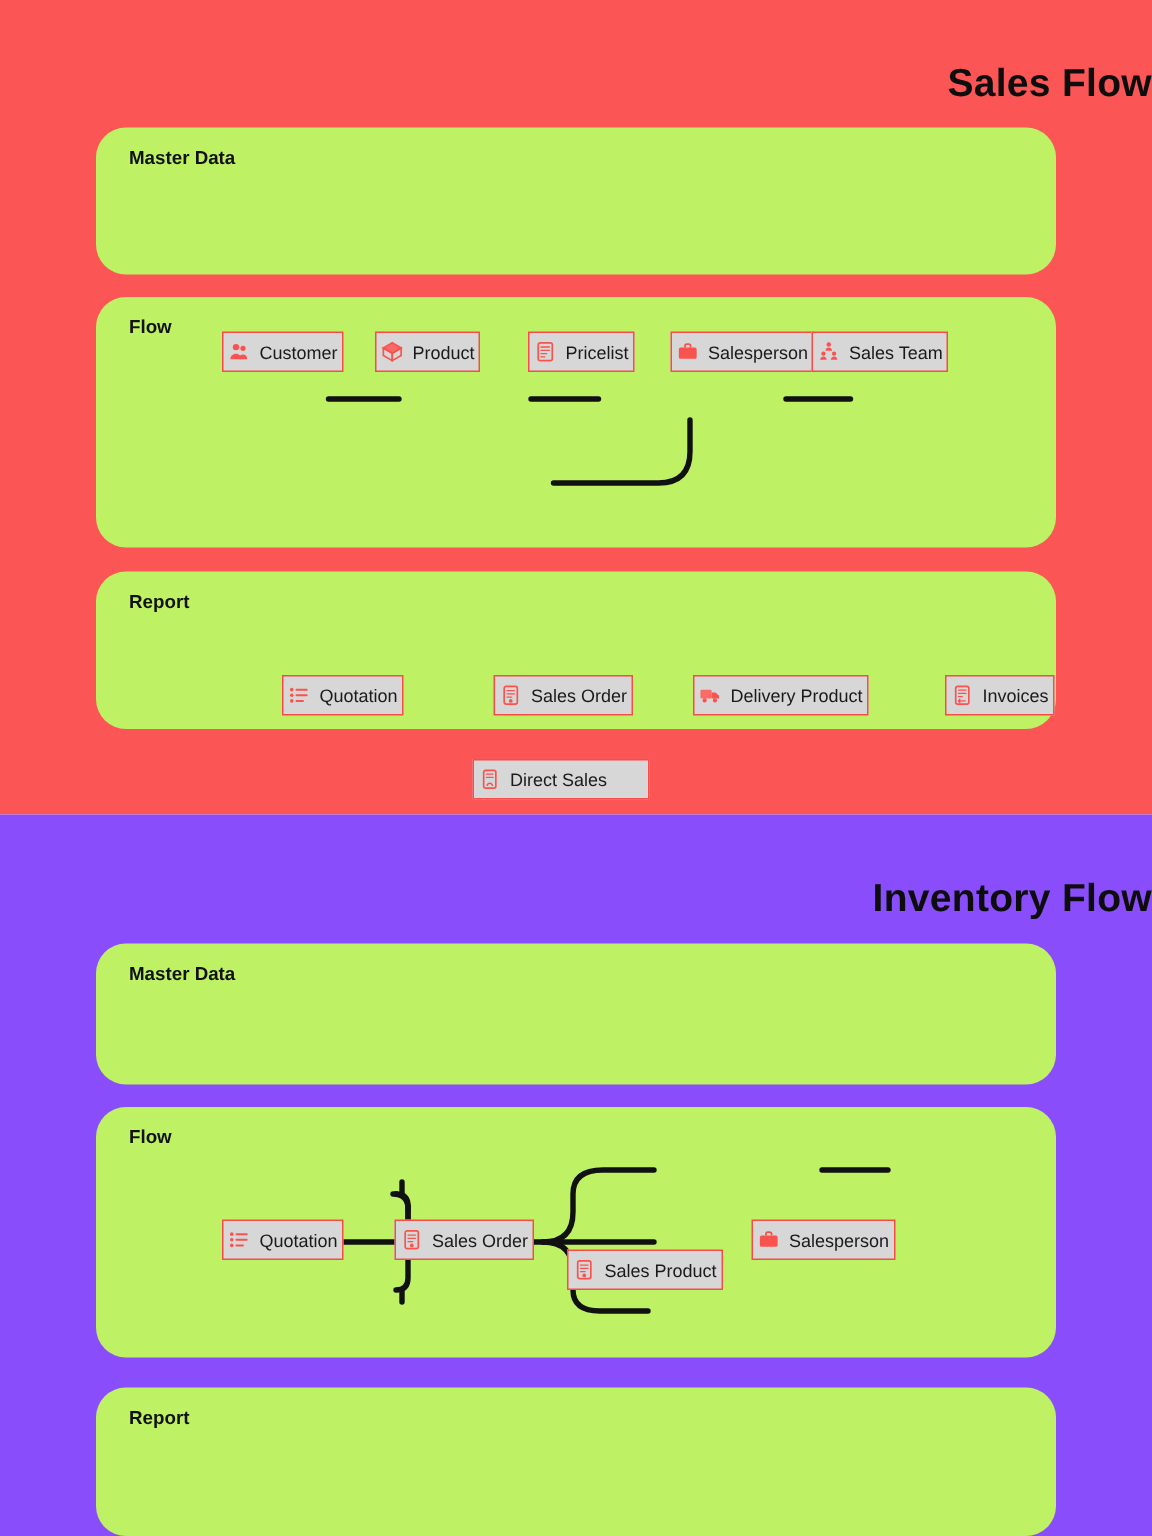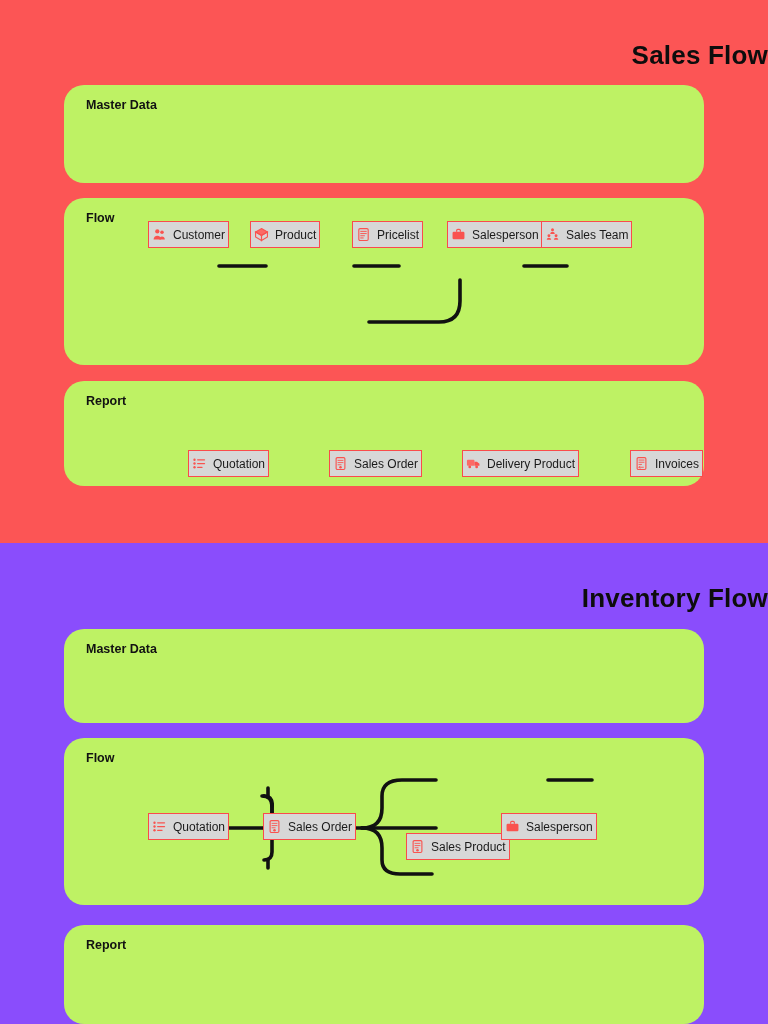--- a/index.html
+++ b/index.html
@@ -164,20 +164,28 @@
 
     <div class="node" style="left:566px; top:252px;">
       <svg class="ico" viewBox="0 0 24 24">
         <rect x="5" y="2.5" width="14" height="19" rx="2" fill="none" stroke="#f9534f" stroke-width="1.8"></rect>
         <path d="M8 6.5h8M8 10h8M8 13.5h4" stroke="#f9534f" stroke-width="1.4" stroke-linecap="round"></path>
         <path d="M8 18h7M9.5 16.3 8 18l1.5 1.7" stroke="#f9534f" stroke-width="1.4" fill="none" stroke-linecap="round"></path>
       </svg>
       <span class="node-label">Invoices</span>
     </div>
 
+    <div class="node" style="left:251px; top:308px; width:118px;">
+      <svg class="ico" viewBox="0 0 24 24">
+        <rect x="5.5" y="2.5" width="13" height="19" rx="2" fill="none" stroke="#f9534f" stroke-width="1.8"></rect>
+        <path d="M8.5 6.5h7M8.5 10h7" stroke="#f9534f" stroke-width="1.4" stroke-linecap="round"></path>
+        <path d="M9 18.5c1.5-3 4.5-3 6 0" stroke="#f9534f" stroke-width="1.5" fill="none" stroke-linecap="round"></path>
+      </svg>
+      <span class="node-label">Direct Sales</span>
+    </div>
   </div>
 
   <div class="card sales" style="left:64px; top:381px; width:640px; height:105px;">
     <div class="card-label">Report</div>
 
     <div class="node" style="left:84px; top:432px;">
       <svg class="ico" viewBox="0 0 24 24">
         <circle cx="4" cy="6" r="1.9" fill="#f9534f"></circle>
           <rect x="8" y="5" width="13" height="2.1" rx="1" fill="#f9534f"></rect>
         <circle cx="4" cy="12" r="1.9" fill="#f9534f"></circle>
@@ -190,21 +198,21 @@
 
     <div class="node" style="left:199px; top:432px;">
       <svg class="ico" viewBox="0 0 24 24">
         <rect x="5" y="2.5" width="14" height="19" rx="2" fill="none" stroke="#f9534f" stroke-width="1.8"></rect>
         <path d="M8 7h8M8 10.5h8M8 14h5" stroke="#f9534f" stroke-width="1.4" stroke-linecap="round"></path>
         <circle cx="12" cy="18" r="2" fill="#f9534f"></circle>
       </svg>
       <span class="node-label">Sales Order</span>
     </div>
 
-    <div class="node" style="left:314px; top:452px;margin-left:28px;">
+    <div class="node" style="left:314px; top:452px;">
       <svg class="ico" viewBox="0 0 24 24">
         <rect x="5" y="2.5" width="14" height="19" rx="2" fill="none" stroke="#f9534f" stroke-width="1.8"></rect>
         <path d="M8 7h8M8 10.5h8M8 14h5" stroke="#f9534f" stroke-width="1.4" stroke-linecap="round"></path>
         <circle cx="12" cy="18" r="2" fill="#f9534f"></circle>
       </svg>
       <span class="node-label">Sales Product</span>
     </div>
 
     <div class="node" style="left:437px; top:432px;">
       <svg class="ico" viewBox="0 0 24 24">

